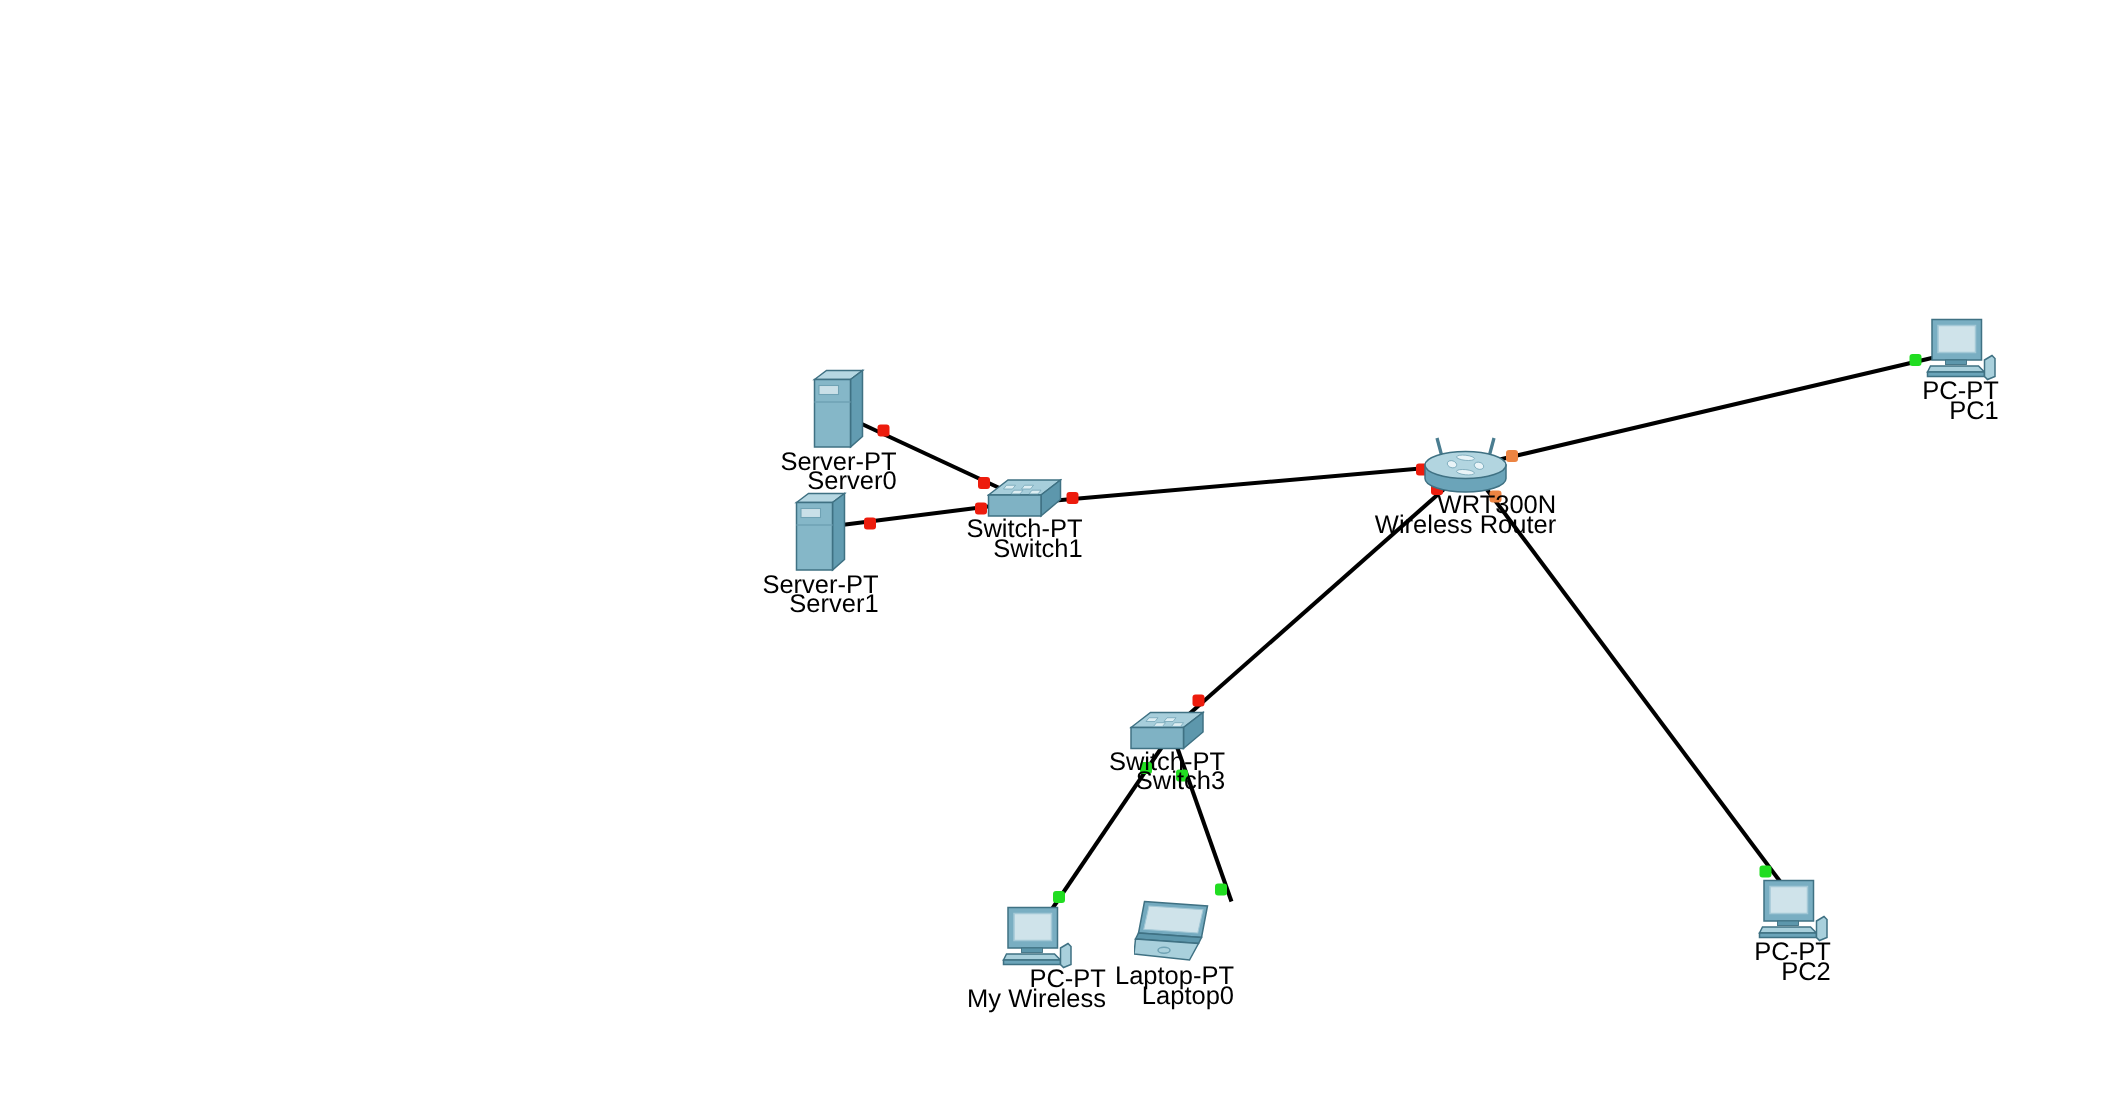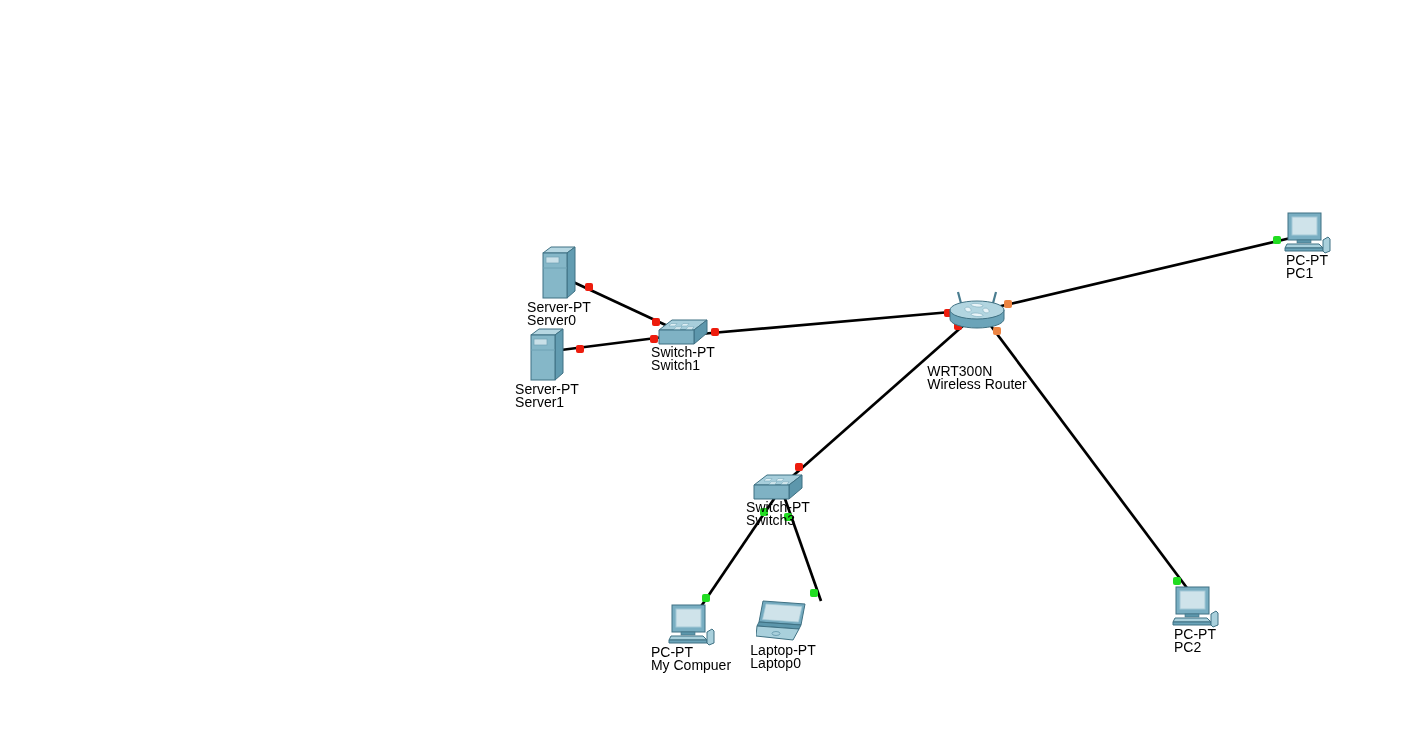--- a/index.html
+++ b/index.html
@@ -21,24 +21,24 @@
   .device {
     position: absolute;
     text-align: center;
   }
   .device .icon { display: block; line-height: 0; }
   .device .labels {
     position: absolute;
     left: 50%;
     transform: translateX(-50%);
     white-space: nowrap;
-    font-size: 14px;
+    font-size: 17px;
     line-height: 13px;
     color: #000000;
-    text-align: left;
+    text-align: right;
   }
   .device .labels span { display: block; }
 </style>
 </head>
 <body>
 
 <div id="canvas">
   <svg id="links-layer" xmlns="http://www.w3.org/2000/svg">
       <line x1="571" y1="281" x2="672" y2="328" stroke="#000000" stroke-width="2.7"></line>
       <line x1="561" y1="350" x2="672" y2="336" stroke="#000000" stroke-width="2.7"></line>
@@ -113,21 +113,21 @@
             <path d="M43 16 L47 1" stroke="#4a7d90" stroke-width="2.2" fill="none"></path>
             <path d="M1 19 L1 28 A27 9 0 0 0 55 28 L55 19 Z" fill="#6ba4b9" stroke="#3f7183"></path>
             <ellipse cx="28" cy="19" rx="27" ry="9" fill="#b2d5e0" stroke="#3f7183"></ellipse>
             <g fill="#e9f4f8" stroke="#6fa2b4" stroke-width="0.5">
               <ellipse cx="28" cy="14.2" rx="6" ry="1.7" transform="rotate(6 28 14.2)"></ellipse>
               <ellipse cx="37" cy="19.5" rx="3.2" ry="2.3" transform="rotate(18 37 19.5)"></ellipse>
               <ellipse cx="28" cy="23.8" rx="6" ry="1.7" transform="rotate(6 28 23.8)"></ellipse>
               <ellipse cx="19" cy="18.5" rx="3.2" ry="2.3" transform="rotate(18 19 18.5)"></ellipse>
             </g>
           </svg></span>
-        <div class="labels" style="top: 39px; margin-top: 35px;">
+        <div class="labels" style="top: 39px;">
           <span>WRT300N</span>
           <span>Wireless Router</span>
         </div>
       </div>
       <div class="device" style="left: 1283px; top: 211px; width: 48px;">
         <span class="icon"><svg width="48" height="44" viewBox="0 0 48 44">
             <rect x="5" y="2" width="33" height="27" fill="#79aec2" stroke="#3f7183"></rect>
             <rect x="9" y="6" width="25" height="18" fill="#cfe3ea" stroke="#a3c8d6"></rect>
             <rect x="14" y="29" width="14" height="3" fill="#5d97ac" stroke="#3f7183" stroke-width="0.6"></rect>
             <polygon points="4,33 36,33 40,37 2,37" fill="#a9d0dc" stroke="#3f7183"></polygon>
@@ -158,21 +158,21 @@
         <span class="icon"><svg width="48" height="44" viewBox="0 0 48 44">
             <rect x="5" y="2" width="33" height="27" fill="#79aec2" stroke="#3f7183"></rect>
             <rect x="9" y="6" width="25" height="18" fill="#cfe3ea" stroke="#a3c8d6"></rect>
             <rect x="14" y="29" width="14" height="3" fill="#5d97ac" stroke="#3f7183" stroke-width="0.6"></rect>
             <polygon points="4,33 36,33 40,37 2,37" fill="#a9d0dc" stroke="#3f7183"></polygon>
             <polygon points="2,37 40,37 40,40 2,40" fill="#6ba4b9" stroke="#3f7183"></polygon>
             <polygon points="40,29 45,26 47,28 47,40 42,42 40,40" fill="#a9d0dc" stroke="#3f7183"></polygon>
           </svg></span>
         <div class="labels" style="top: 43px;">
           <span>PC-PT</span>
-          <span>My Compuer</span>
+          <span>My Wireless</span>
         </div>
       </div>
       <div class="device" style="left: 756px; top: 599px; width: 54px;">
         <span class="icon"><svg width="54" height="46" viewBox="0 0 54 46">
             <polygon points="7,2 49,5 45,26 3,23" fill="#74aabf" stroke="#3f7183"></polygon>
             <polygon points="10,5 46,7.5 42.5,23 6.5,20.5" fill="#cfe3ea" stroke="#a3c8d6" stroke-width="0.7"></polygon>
             <polygon points="3,23 45,26 43,30 1,27" fill="#5d97ac" stroke="#3f7183"></polygon>
             <polygon points="1,27 43,30 37,41 0,37" fill="#a9d0dc" stroke="#3f7183"></polygon>
             <ellipse cx="20" cy="34.5" rx="4" ry="2" fill="none" stroke="#6fa2b4"></ellipse>
           </svg></span>

